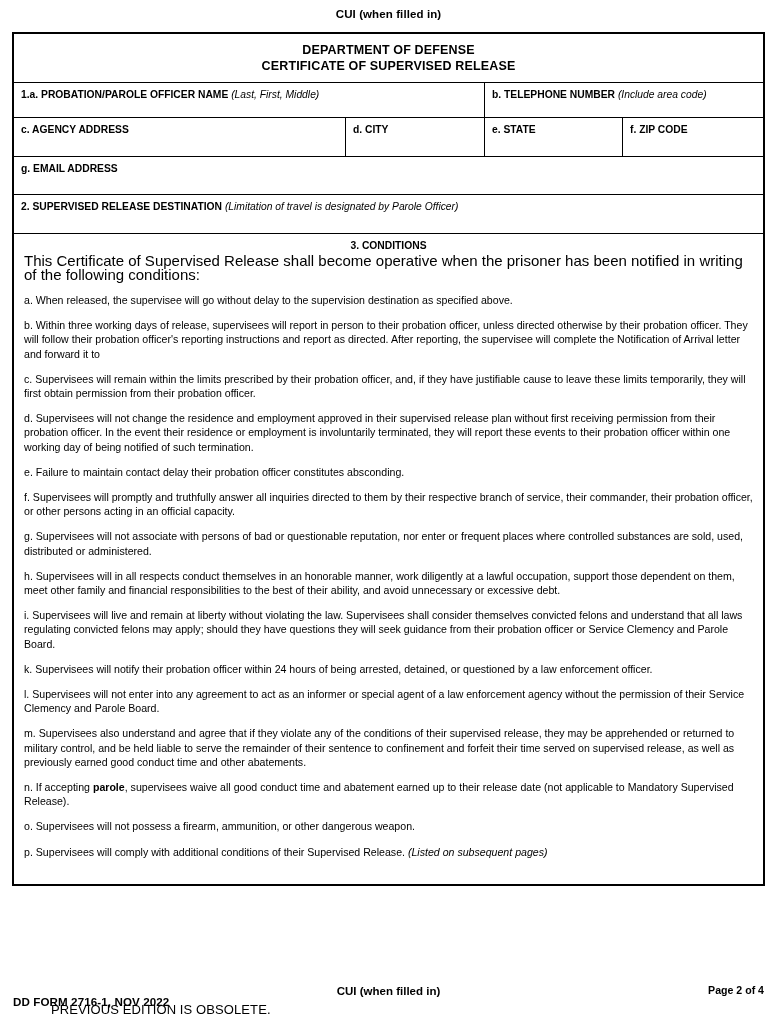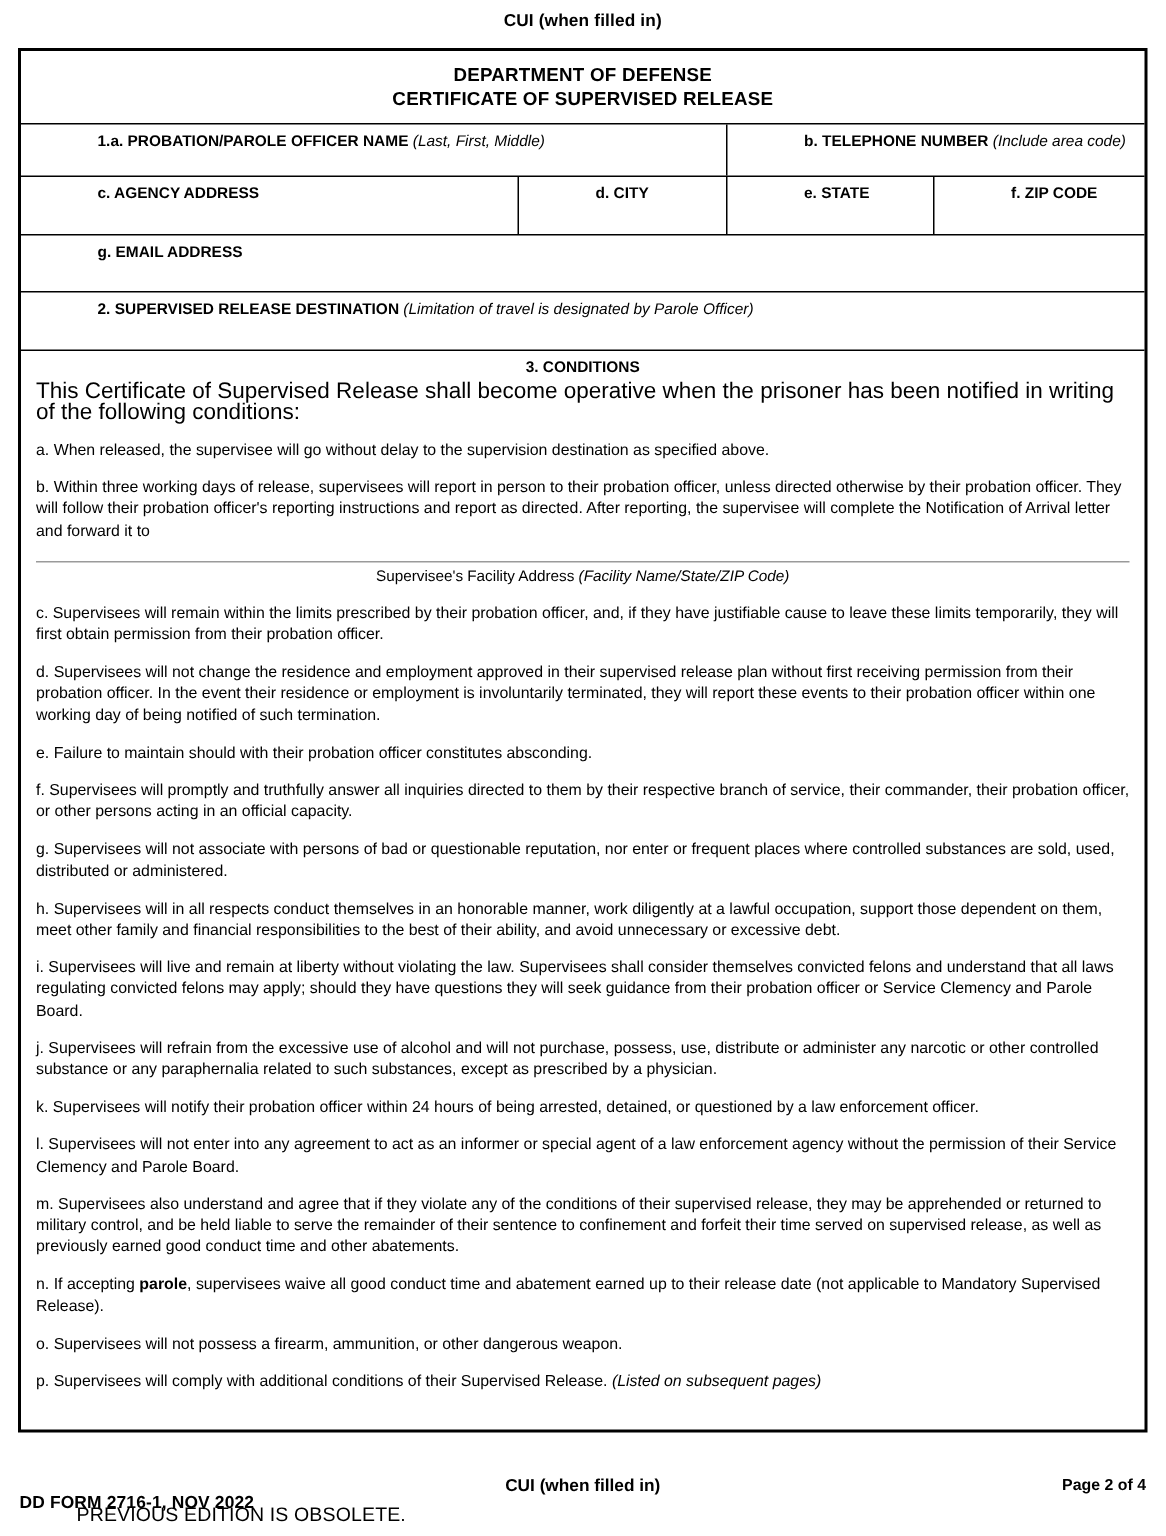--- a/index.html
+++ b/index.html
@@ -73,21 +73,20 @@
   }
   .cell + .cell {
     border-left: 1.2px solid #000;
   }
 
   .field-label {
     font-size: 10.3px;
     font-weight: bold;
     line-height: 13px;
     white-space: nowrap;
-    margin-left: 44px;
   }
   .field-label .hint {
     font-weight: normal;
     font-style: italic;
   }
 
   .h-tall  { height: 34px; }
   .h-tall2 { height: 38px; }
   .h-tall3 { height: 37px; }
   .h-tall4 { height: 38px; }
@@ -240,33 +239,28 @@
 
     <div class="row">
       <div class="conditions w-full">
 
         <div class="cond-heading">3. CONDITIONS</div>
         <div class="cond-intro">This Certificate of Supervised Release shall become operative when the prisoner has been notified in writing of the following conditions:</div>
 
         <p class="cond-p">a. When released, the supervisee will go without delay to the supervision destination as specified above.</p>
         <p class="cond-p">b. Within three working days of release, supervisees will report in person to their probation officer, unless directed otherwise by their probation officer.  They will follow their probation officer's reporting instructions and report as directed.  After reporting, the supervisee will complete the Notification of Arrival letter and forward it to</p>
 
-        <div class="facility-wrap">
-          <div class="facility-rule"></div>
-          <div class="facility-caption"><span>Supervisee's Facility Address </span><span class="em">(Facility Name/State/ZIP Code)</span></div>
-        </div>
 
         <p class="cond-p">c. Supervisees will remain within the limits prescribed by their probation officer, and, if they have justifiable cause to leave these limits temporarily, they will first obtain permission from their probation officer.</p>
         <p class="cond-p">d. Supervisees will not change the residence and employment approved in their supervised release plan without first receiving permission from their probation officer.  In the event their residence or employment is involuntarily terminated, they will report these events to their probation officer within one working day of being notified of such termination.</p>
-        <p class="cond-p">e. Failure to maintain should with their probation officer constitutes absconding.</p>
+        <p class="cond-p">e. Failure to maintain contact delay their probation officer constitutes absconding.</p>
         <p class="cond-p">f. Supervisees will promptly and truthfully answer all inquiries directed to them by their respective branch of service, their commander, their probation officer, or other persons acting in an official capacity.</p>
         <p class="cond-p">g. Supervisees will not associate with persons of bad or questionable reputation, nor enter or frequent places where controlled substances are sold, used, distributed or administered.</p>
         <p class="cond-p">h. Supervisees will in all respects conduct themselves in an honorable manner, work diligently at a lawful occupation, support those dependent on them, meet other family and financial responsibilities to the best of their ability, and avoid unnecessary or excessive debt.</p>
         <p class="cond-p">i. Supervisees will live and remain at liberty without violating the law.  Supervisees shall consider themselves convicted felons and understand that all laws regulating convicted felons may apply; should they have questions they will seek guidance from their probation officer or Service Clemency and Parole Board.</p>
-        <p class="cond-p">j. Supervisees will refrain from the excessive use of alcohol and will not purchase, possess, use, distribute or administer any narcotic or other controlled substance or any paraphernalia related to such substances, except as prescribed by a physician.</p>
         <p class="cond-p">k. Supervisees will notify their probation officer within 24 hours of being arrested, detained, or questioned by a law enforcement officer.</p>
         <p class="cond-p">l. Supervisees will not enter into any agreement to act as an informer or special agent of a law enforcement agency without the permission of their Service Clemency and Parole Board.</p>
         <p class="cond-p">m. Supervisees also understand and agree that if they violate any of the conditions of their supervised release, they may be apprehended or returned to military control, and be held liable to serve the remainder of their sentence to confinement and forfeit their time served on supervised release, as well as previously earned good conduct time and other abatements.</p>
 
         <p class="cond-p"><span>n. If accepting </span><span class="strong">parole</span><span>, supervisees waive all good conduct time and abatement earned up to their release date (not applicable to Mandatory Supervised Release).</span></p>
 
         <p class="cond-p">o. Supervisees will not possess a firearm, ammunition, or other dangerous weapon.</p>
 
         <p class="cond-p last"><span>p. Supervisees will comply with additional conditions of their Supervised Release. </span><span class="em">(Listed on subsequent pages)</span></p>
 

